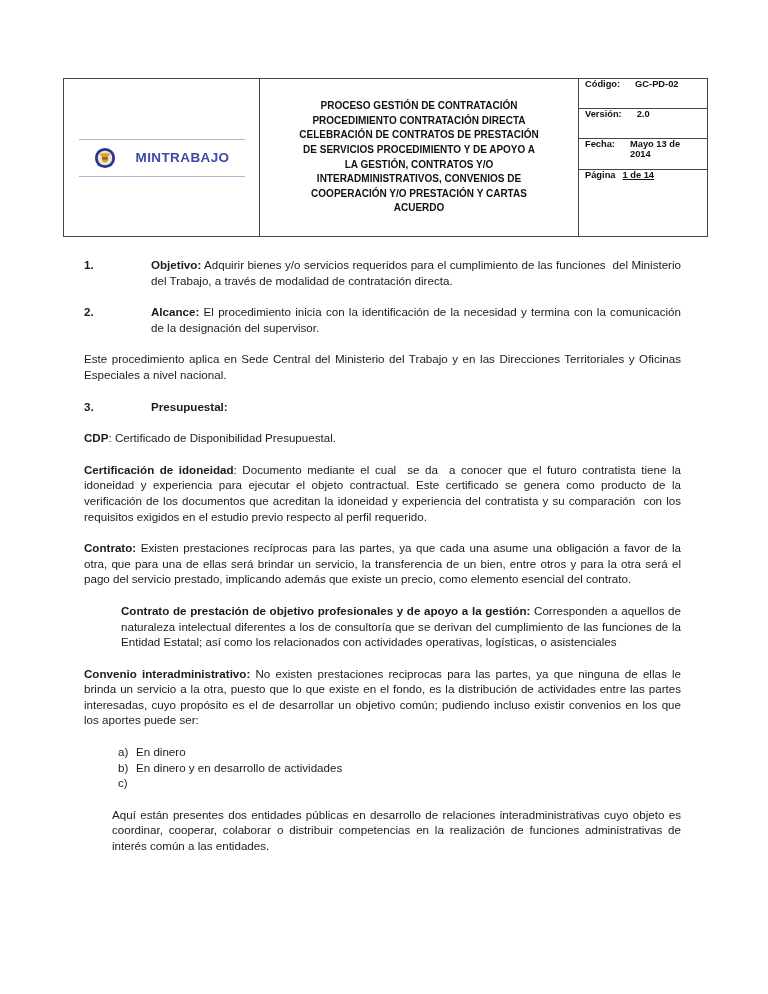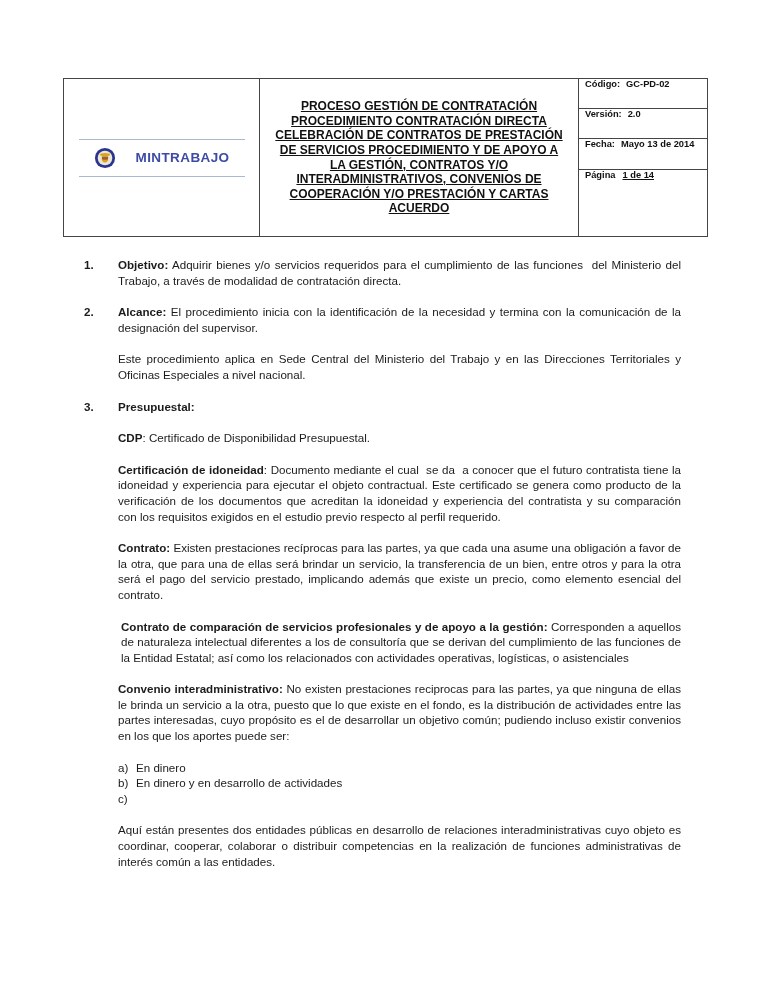--- a/index.html
+++ b/index.html
@@ -16,48 +16,48 @@
     width:196px;flex-shrink:0;border-right:1.5px solid #454545;box-sizing:border-box;
     display:flex;align-items:center;justify-content:center;
   }
   .logo-inner{
     width:166px;border-top:1px solid #a8bad2;border-bottom:1px solid #a8bad2;
     padding:7px 0;display:flex;align-items:center;justify-content:center;gap:20px;
   }
   .logo-text{color:#3d4ba5;font-weight:bold;font-size:13.5px;letter-spacing:.4px;}
   .title-cell{
     flex:1;display:flex;flex-direction:column;align-items:center;justify-content:center;
-    text-align:center;font-weight:bold;font-size:12px;line-height:14.6px;
-    padding:0 8px;box-sizing:border-box;color:#111;text-decoration:underline;
+    text-align:center;font-weight:bold;font-size:10px;line-height:14.6px;
+    padding:0 8px;box-sizing:border-box;color:#111;
   }
   .meta-col{
     width:129px;flex-shrink:0;border-left:1.5px solid #454545;box-sizing:border-box;
     display:flex;flex-direction:column;font-size:9.3px;font-weight:bold;color:#111;
   }
   .meta-row{
     border-bottom:1.5px solid #454545;display:flex;align-items:flex-start;
     padding:0 6px;box-sizing:border-box;flex-shrink:0;
   }
   .meta-row.r1,.meta-row.r2{height:30px;}
   .meta-row.r3{height:31px;}
   .meta-row.r4{flex:1;border-bottom:none;}
-  .meta-val{margin-left:6px;}
+  .meta-val{margin-left:15px;}
   .meta-val.wide-gap{margin-left:7px;text-decoration:underline;}
   
   .doc-body{
     position:absolute;left:84px;top:257px;width:597px;
     font-size:11.6px;line-height:15.6px;
   }
   .block{margin-bottom:16px;}
   .numbered{display:flex;}
   .num{width:34px;flex-shrink:0;font-weight:bold;}
-  .btext{flex:1;text-align:justify;white-space:pre-wrap;}
-  .para{margin-left:34px;text-align:justify;white-space:pre-wrap;}
+  .btext{flex:1;text-align:justify;white-space:pre-wrap;margin-left:33px;}
+  .para{text-align:justify;white-space:pre-wrap;}
   .para.indent2{margin-left:37px;}
-  .para.outdent{}
+  .para.outdent{margin-left:28px;}
   .list{margin-left:34px;}
   .li{display:flex;}
   .li .m{width:18px;flex-shrink:0;}
   b{font-weight:bold;}
 </style>
 </head>
 <body>
 
 <div class="page">
 
@@ -129,21 +129,21 @@
       <span class="num">3.</span>
       <div class="btext"><b>Presupuestal:</b></div>
     </div>
 
     <div class="block para"><b>CDP</b><span>: Certificado de Disponibilidad Presupuestal.</span></div>
 
     <div class="block para"><b>Certificación de idoneidad</b><span>: Documento mediante el cual  se da  a conocer que el futuro contratista tiene la idoneidad y experiencia para ejecutar el objeto contractual. Este certificado se genera como producto de la  verificación de los documentos que acreditan la idoneidad y experiencia del contratista y su comparación  con los requisitos exigidos en el estudio previo respecto al perfil requerido.</span></div>
 
     <div class="block para"><b>Contrato:</b><span> Existen prestaciones recíprocas para las partes, ya que cada una asume una obligación a favor de la otra, que para una de ellas será brindar un servicio, la transferencia de un bien, entre otros y para la otra será el pago del servicio prestado, implicando además que existe un precio, como elemento esencial del contrato.</span></div>
 
-    <div class="block para indent2"><b>Contrato de comparación de servicios profesionales y de apoyo a la gestión:</b><span> Corresponden a aquellos de naturaleza intelectual diferentes a los de consultoría que se derivan del cumplimiento de las funciones de la Entidad Estatal; así como los relacionados con actividades operativas, logísticas, o asistenciales</span></div>
+    <div class="block para indent2"><b>Contrato de prestación de objetivo profesionales y de apoyo a la gestión:</b><span> Corresponden a aquellos de naturaleza intelectual diferentes a los de consultoría que se derivan del cumplimiento de las funciones de la Entidad Estatal; así como los relacionados con actividades operativas, logísticas, o asistenciales</span></div>
 
     <div class="block para"><b>Convenio interadministrativo:</b><span> No existen prestaciones reciprocas para las partes, ya que ninguna de ellas le brinda un servicio a la otra, puesto que lo que existe en el fondo, es la distribución de actividades entre las partes interesadas, cuyo propósito es el de desarrollar un objetivo común; pudiendo incluso existir convenios en los que los aportes puede ser:</span></div>
 
     <div class="block list">
       <div class="li">
           <span class="m">a)</span>
           <span>En dinero</span>
         </div>
       <div class="li">
           <span class="m">b)</span>

